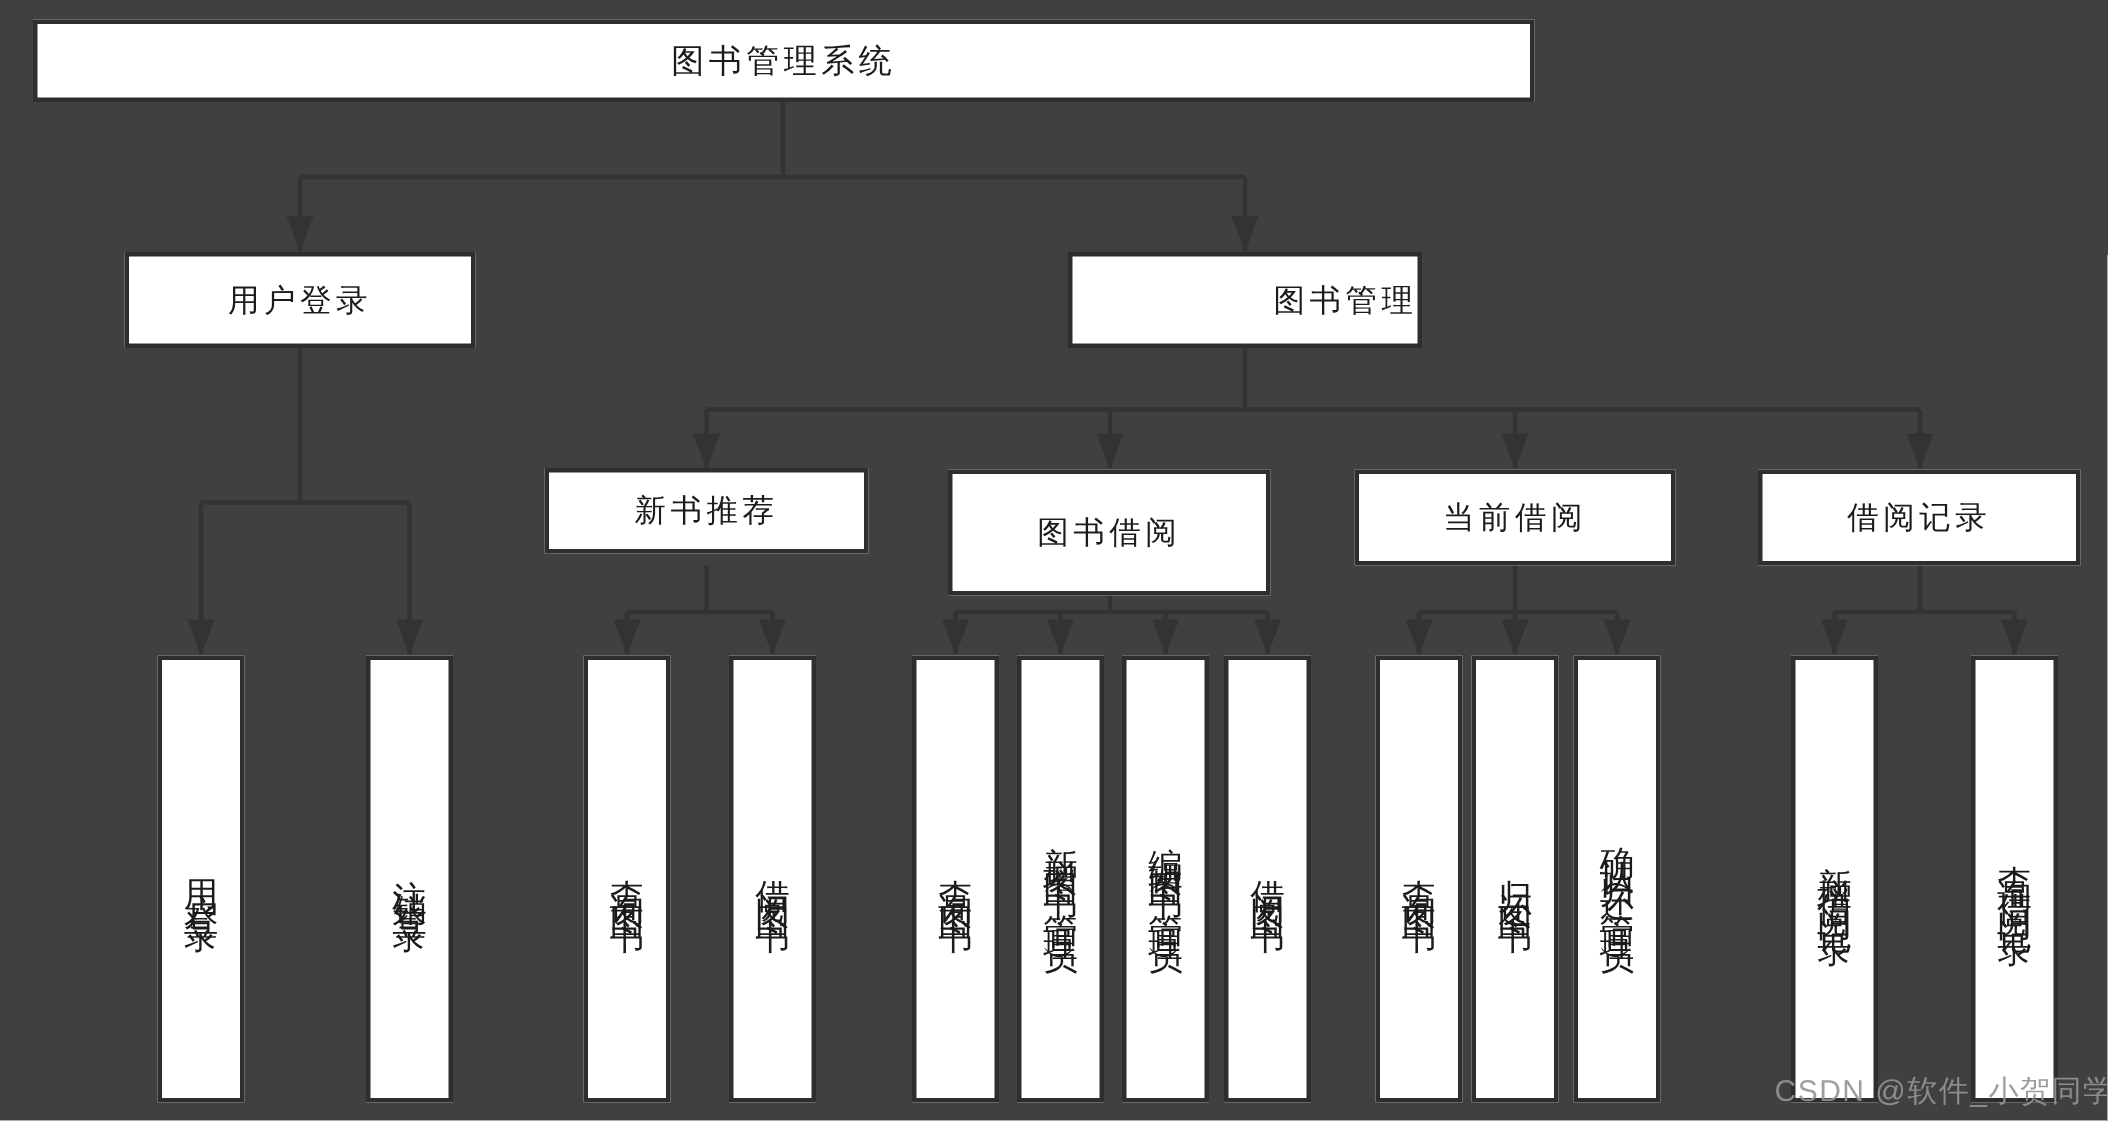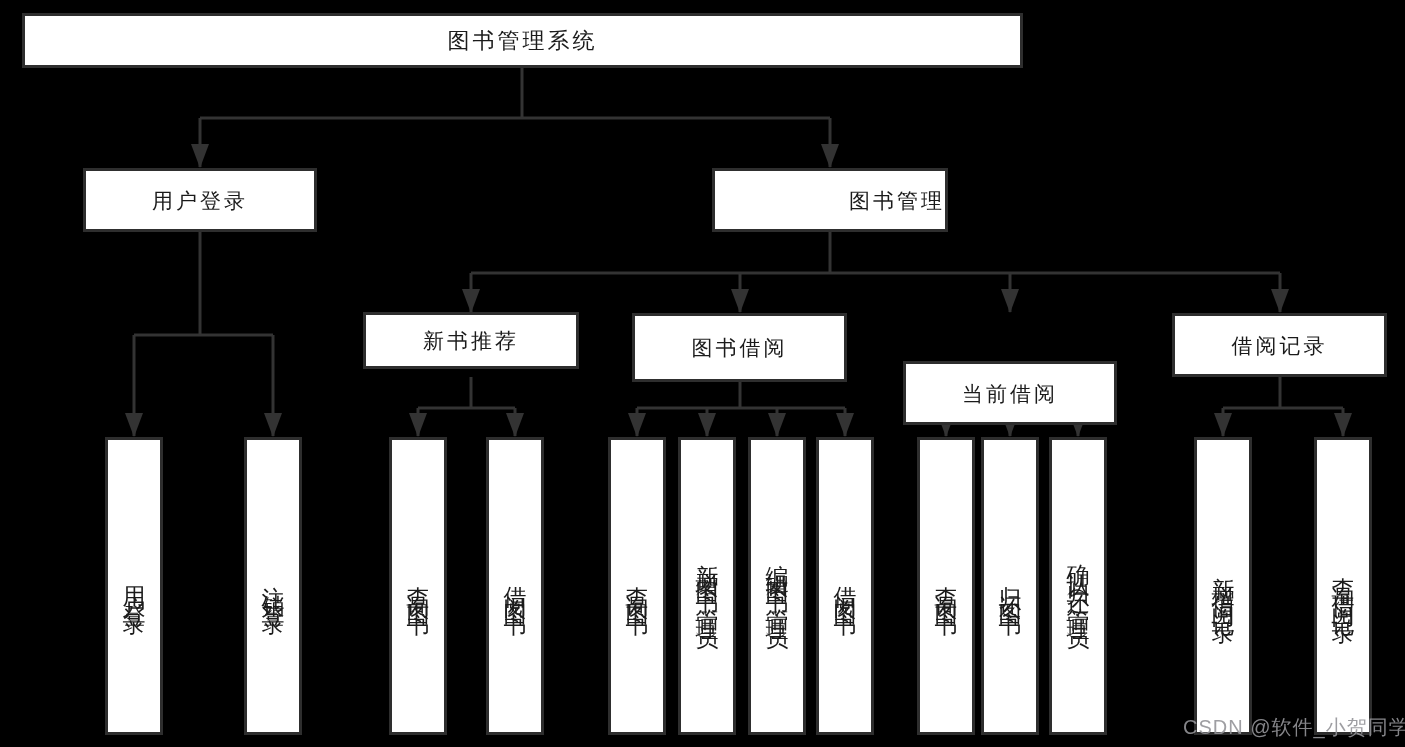--- a/index.html
+++ b/index.html
@@ -5,21 +5,21 @@
   html, body {
     margin: 0;
     padding: 0;
     background: #ffffff;
     font-family: "Liberation Sans", sans-serif;
   }
   .canvas {
     position: relative;
     width: 1405px;
     height: 747px;
-    background: #000000;
+    background: #404040;
     overflow: hidden;
   }
   .connectors {
     position: absolute;
     left: 0;
     top: 0;
     width: 1405px;
     height: 747px;
   }
   .box {
@@ -101,24 +101,24 @@
   <div class="box" style="left:83px; top:168px; width:234px; height:64px;">
     <span>用户登录</span>
   </div>
   <div class="box" style="left:712px; top:168px; width:236px; height:64px;justify-content:flex-end;">
     <span>图书管理</span>
   </div>
 
   <div class="box" style="left:363px; top:312px; width:216px; height:57px;">
     <span>新书推荐</span>
   </div>
-  <div class="box" style="left:632px; top:313px; width:215px; height:69px;">
+  <div class="box" style="left:632px; top:313px; width:215px; height:84px;">
     <span>图书借阅</span>
   </div>
-  <div class="box" style="left:903px; top:313px; width:214px; height:64px;margin-top:48px;">
+  <div class="box" style="left:903px; top:313px; width:214px; height:64px;">
     <span>当前借阅</span>
   </div>
   <div class="box" style="left:1172px; top:313px; width:215px; height:64px;">
     <span>借阅记录</span>
   </div>
 
   <div class="box leaf" style="left:105px; top:437px; width:58px; height:298px;">
     <span>用户登录</span>
   </div>
   <div class="box leaf" style="left:244px; top:437px; width:58px; height:298px;">

